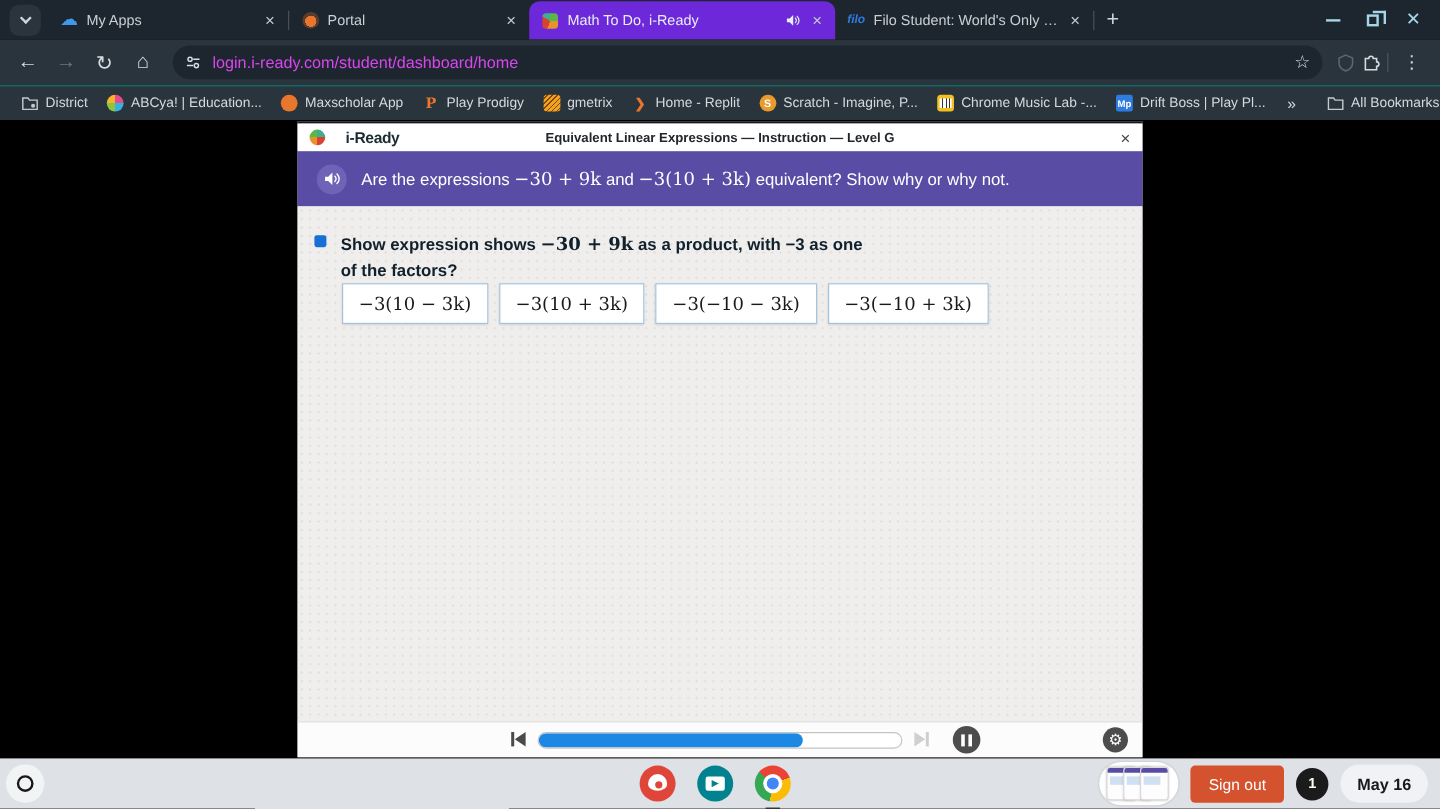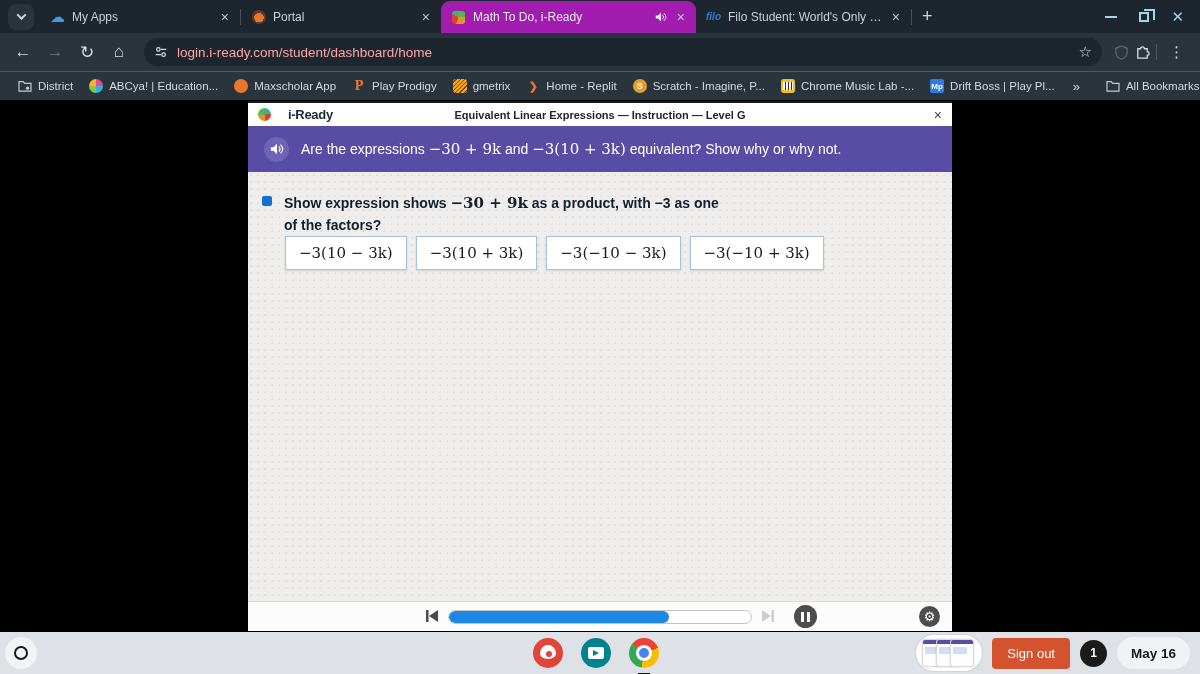--- a/index.html
+++ b/index.html
@@ -5,21 +5,21 @@
   * { margin:0; padding:0; box-sizing:border-box; }
   html,body { width:1200px; height:674px; }
   body { font-family:"Liberation Sans", sans-serif; background:#000; position:relative; overflow:hidden; }
 
   
   .tabstrip { position:absolute; top:0; left:0; width:1200px; height:33px; background:#1d262e; display:flex; align-items:center; }
   .tab-search { width:26px; height:26px; margin:0 6px 0 8px; background:#2b343d; border-radius:8px; display:flex; align-items:center; justify-content:center; }
   .chev { width:7px; height:7px; border-right:2px solid #cfd6db; border-bottom:2px solid #cfd6db; transform:rotate(45deg) translate(-1px,-1px); }
   .tab { height:33px; display:flex; align-items:center; padding:0 8px 0 10px; gap:7px; color:#c9d0d6; font-size:12px; position:relative; min-width:0; }
   .tab.inactive { width:200px; }
-  .tab.active { width:255px; background:#a21caf; border-radius:9px 9px 0 0; color:#e8edf0; margin-top:1px; height:32px; }
+  .tab.active { width:255px; background:#6d28d9; border-radius:9px 9px 0 0; color:#e8edf0; margin-top:1px; height:32px; }
   .tab .title { white-space:nowrap; overflow:hidden; text-overflow:ellipsis; flex:1; }
   .tab .close { color:#c2c9cf; font-size:14px; line-height:1; padding:1px 3px; border-radius:50%; flex:none; }
   .tab-sep { width:1px; height:16px; background:#46525b; flex:none; }
   .favicon { width:15px; height:15px; flex:none; display:flex; align-items:center; justify-content:center; }
   .cloud-glyph { color:#3e9ae8; font-size:15px; line-height:1; }
   .portal-glyph { width:14px; height:14px; border-radius:50%; background:radial-gradient(circle at 50% 55%, #e8762c 0 45%, #5a3c2e 46% 100%); }
   .cube-glyph { width:13px; height:13px; border-radius:3px; background:conic-gradient(#58b947 0 90deg, #e8922c 90deg 200deg, #d8422f 200deg 300deg, #3fae8e 300deg 360deg); }
   .filo-glyph { color:#2f7ce0; font-size:10px; font-weight:bold; font-style:italic; }
   .speaker-sm svg { display:block; }
   .newtab { color:#cfd6db; font-size:18px; padding:0 10px; font-weight:300; }
@@ -28,21 +28,21 @@
   .wc-restore { width:10px; height:10px; border:2px solid #a5d5e8; position:relative; background:#1d262e; }
   .wc-restore::before { content:""; position:absolute; top:-5px; left:3px; width:9px; height:9px; border:2px solid #a5d5e8; border-bottom:none; border-left:none; }
   .wc-close { font-size:15px; line-height:1; color:#a5d5e8; }
 
   
   .toolbar { position:absolute; top:33px; left:0; width:1200px; height:38px; background:#2a343d; display:flex; align-items:center; padding:0 10px; gap:6px; }
   .nav-ic { width:26px; height:26px; display:flex; align-items:center; justify-content:center; font-size:17px; color:#d7dce0; border-radius:50%; flex:none; }
   .nav-ic.disabled { color:#6b767f; }
   .omnibox { flex:1; height:28px; background:#1d262e; border-radius:14px; margin:0 6px; display:flex; align-items:center; padding:0 10px; gap:9px; min-width:0; }
   .tune-ic svg { display:block; }
-  .url-text { color:#fca5a5; font-size:13.5px; flex:1; white-space:nowrap; overflow:hidden; }
+  .url-text { color:#d946ef; font-size:13.5px; flex:1; white-space:nowrap; overflow:hidden; }
   .star-ic { color:#d7dce0; font-size:15px; }
   .shield-ic svg, .puzzle-ic svg { display:block; }
   .tb-sep { width:1px; height:16px; background:#4a555e; }
   .dots-ic { color:#d7dce0; font-size:15px; padding:0 6px; }
 
   
   .bookmarks { position:absolute; top:71px; left:0; width:1200px; height:29px; background:#2a343d; border-top:1px solid #0f766e; display:flex; align-items:center; padding:0 10px; }
   .bm { display:flex; align-items:center; gap:6px; color:#d4d9dd; font-size:11.5px; padding:0 8px; white-space:nowrap; }
   .bm-ic { width:14px; height:14px; flex:none; display:flex; align-items:center; justify-content:center; border-radius:3px; font-size:9px; font-weight:bold; color:#fff; }
   .ic-folder svg { display:block; }

